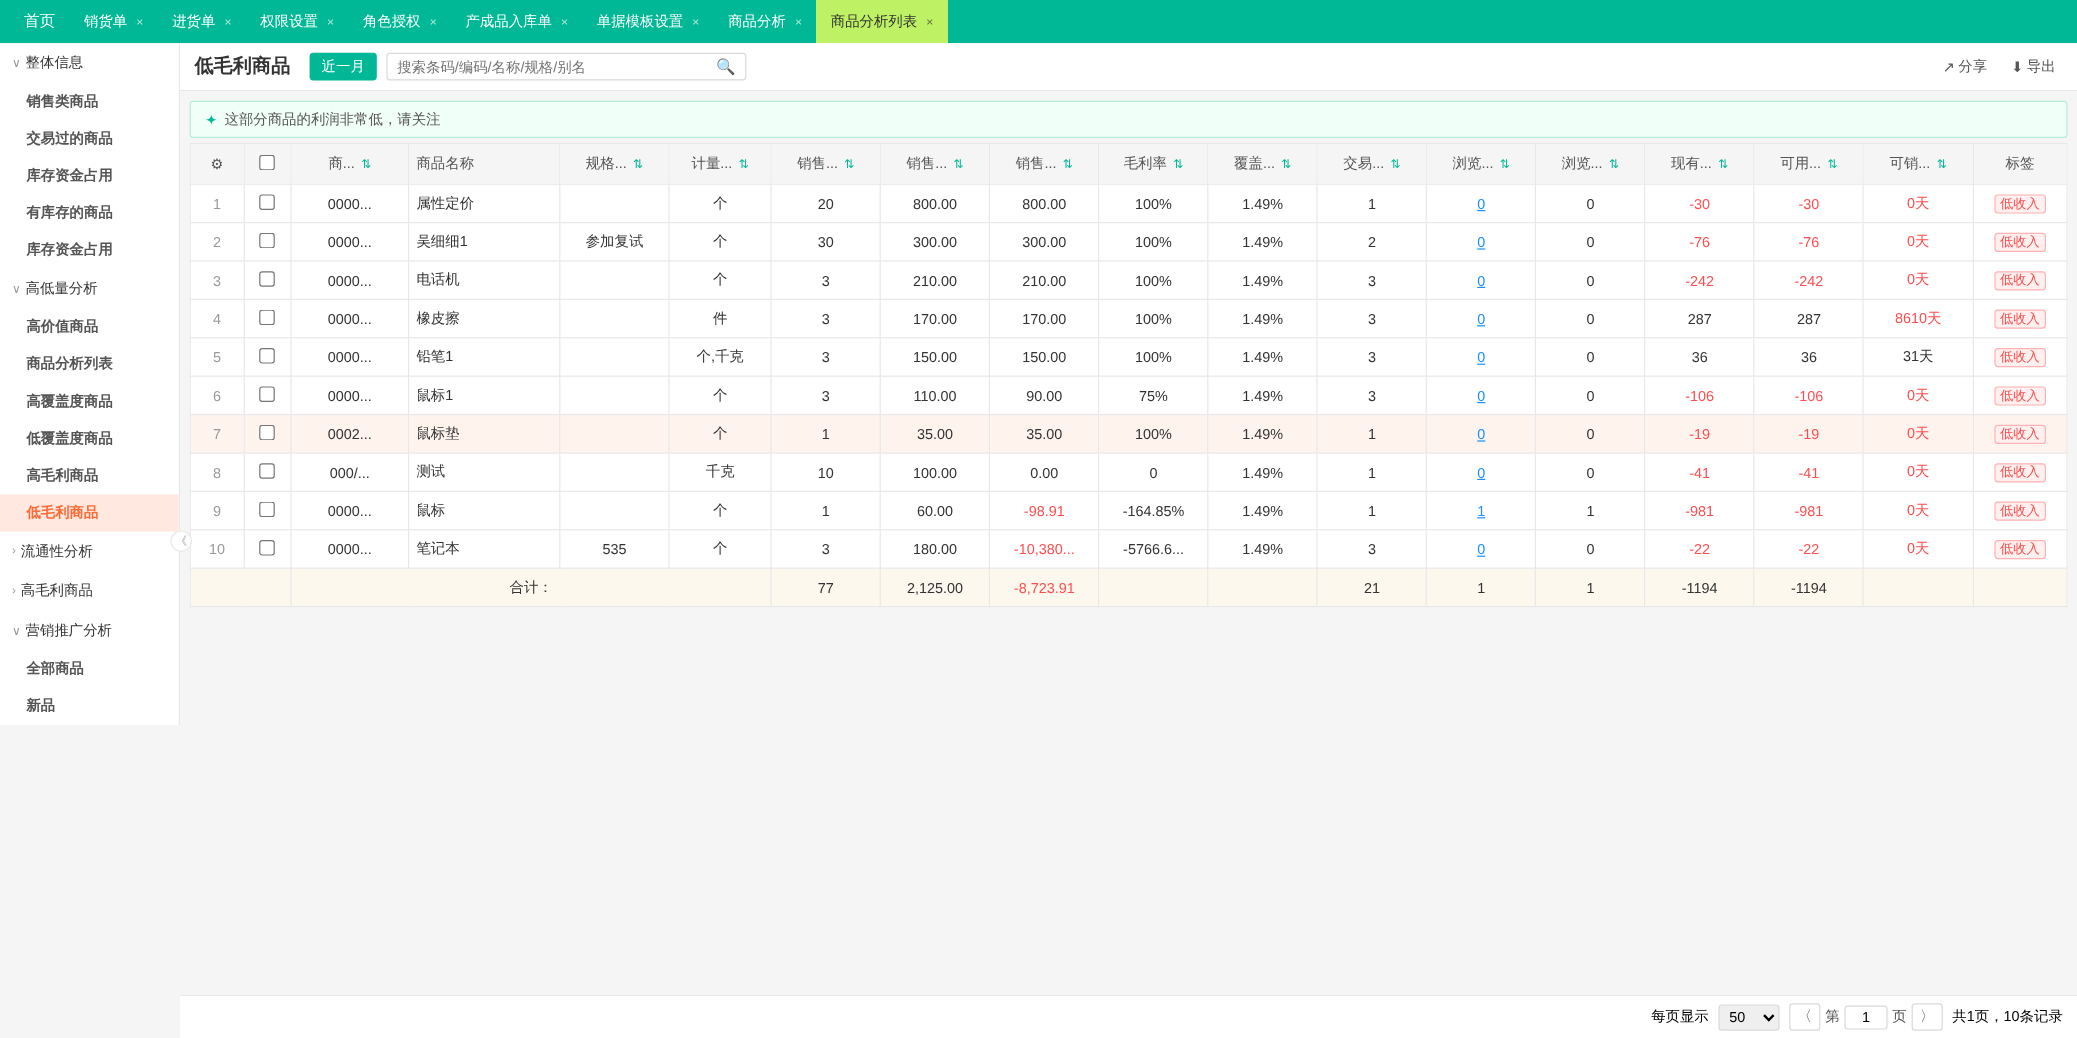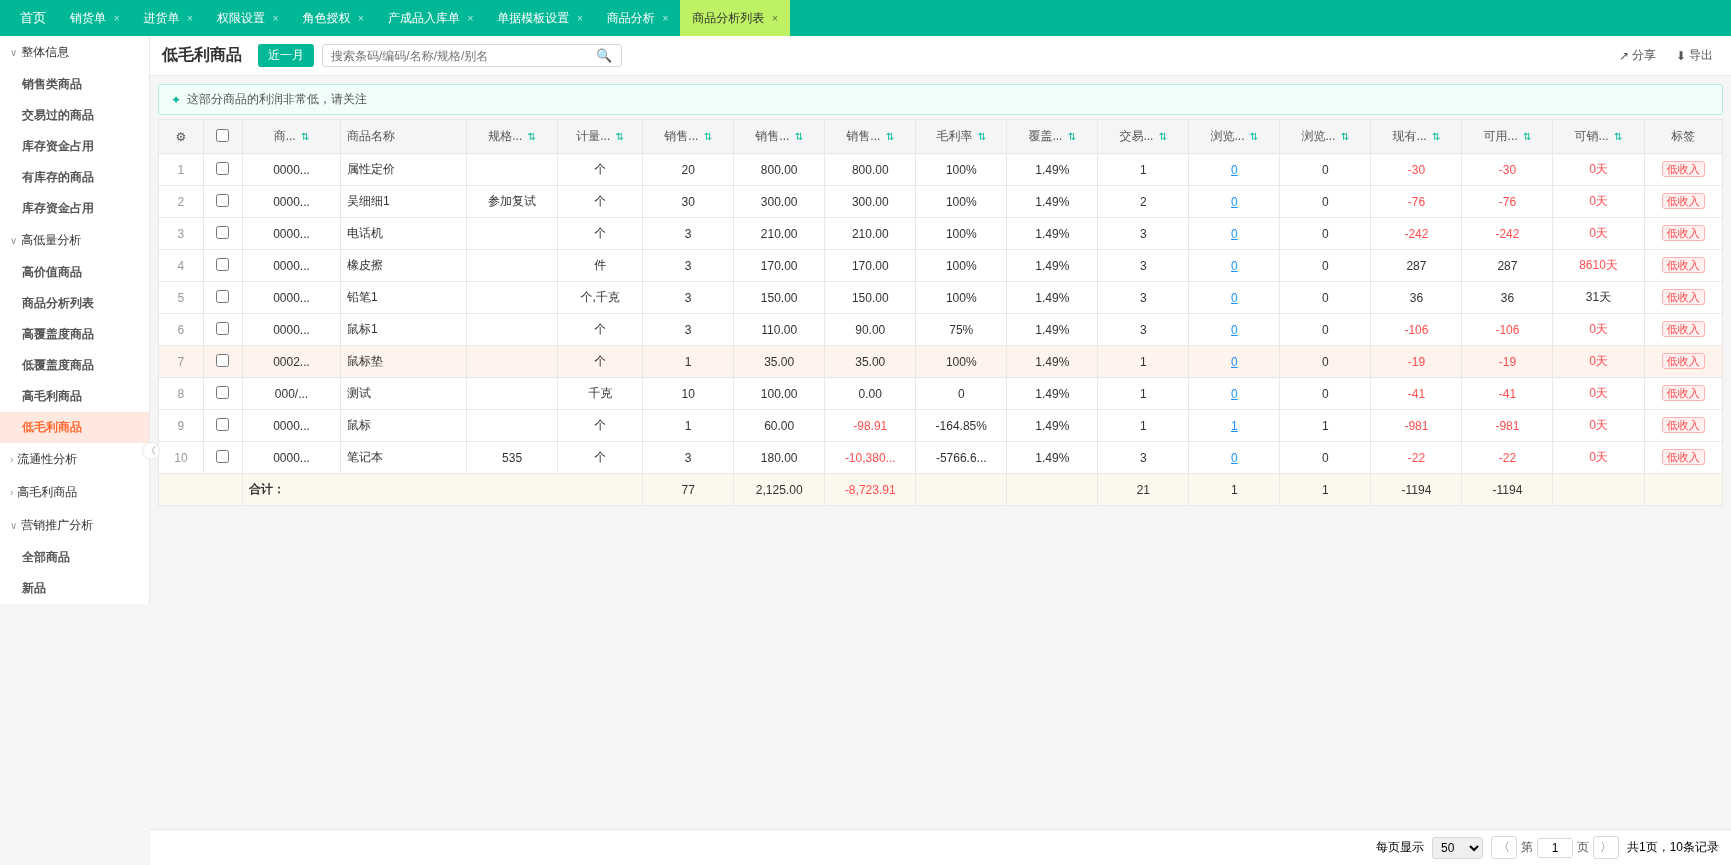--- a/index.html
+++ b/index.html
@@ -603,21 +603,21 @@
       <td>0</td>
       <td style="color:#ff4d4f">-22</td>
       <td style="color:#ff4d4f">-22</td>
       <td style="color:#ff4d4f">0天</td>
       <td><span class="tag-low-income">低收入</span></td>
     </tr>
           </tbody>
         <tfoot>
           <tr class="totals-table-row">
             <td colspan="2"></td>
-            <td colspan="4" style="text-align:left;font-weight:bold;">合计：</td>
+            <td colspan="4" style="text-align:center;font-weight:normal;">合计：</td>
             <td>77</td>
             <td>2,125.00</td>
             <td class="text-red">-8,723.91</td>
             <td></td>
             <td></td>
             <td>21</td>
             <td>1</td>
             <td>1</td>
             <td>-1194</td>
             <td>-1194</td>

